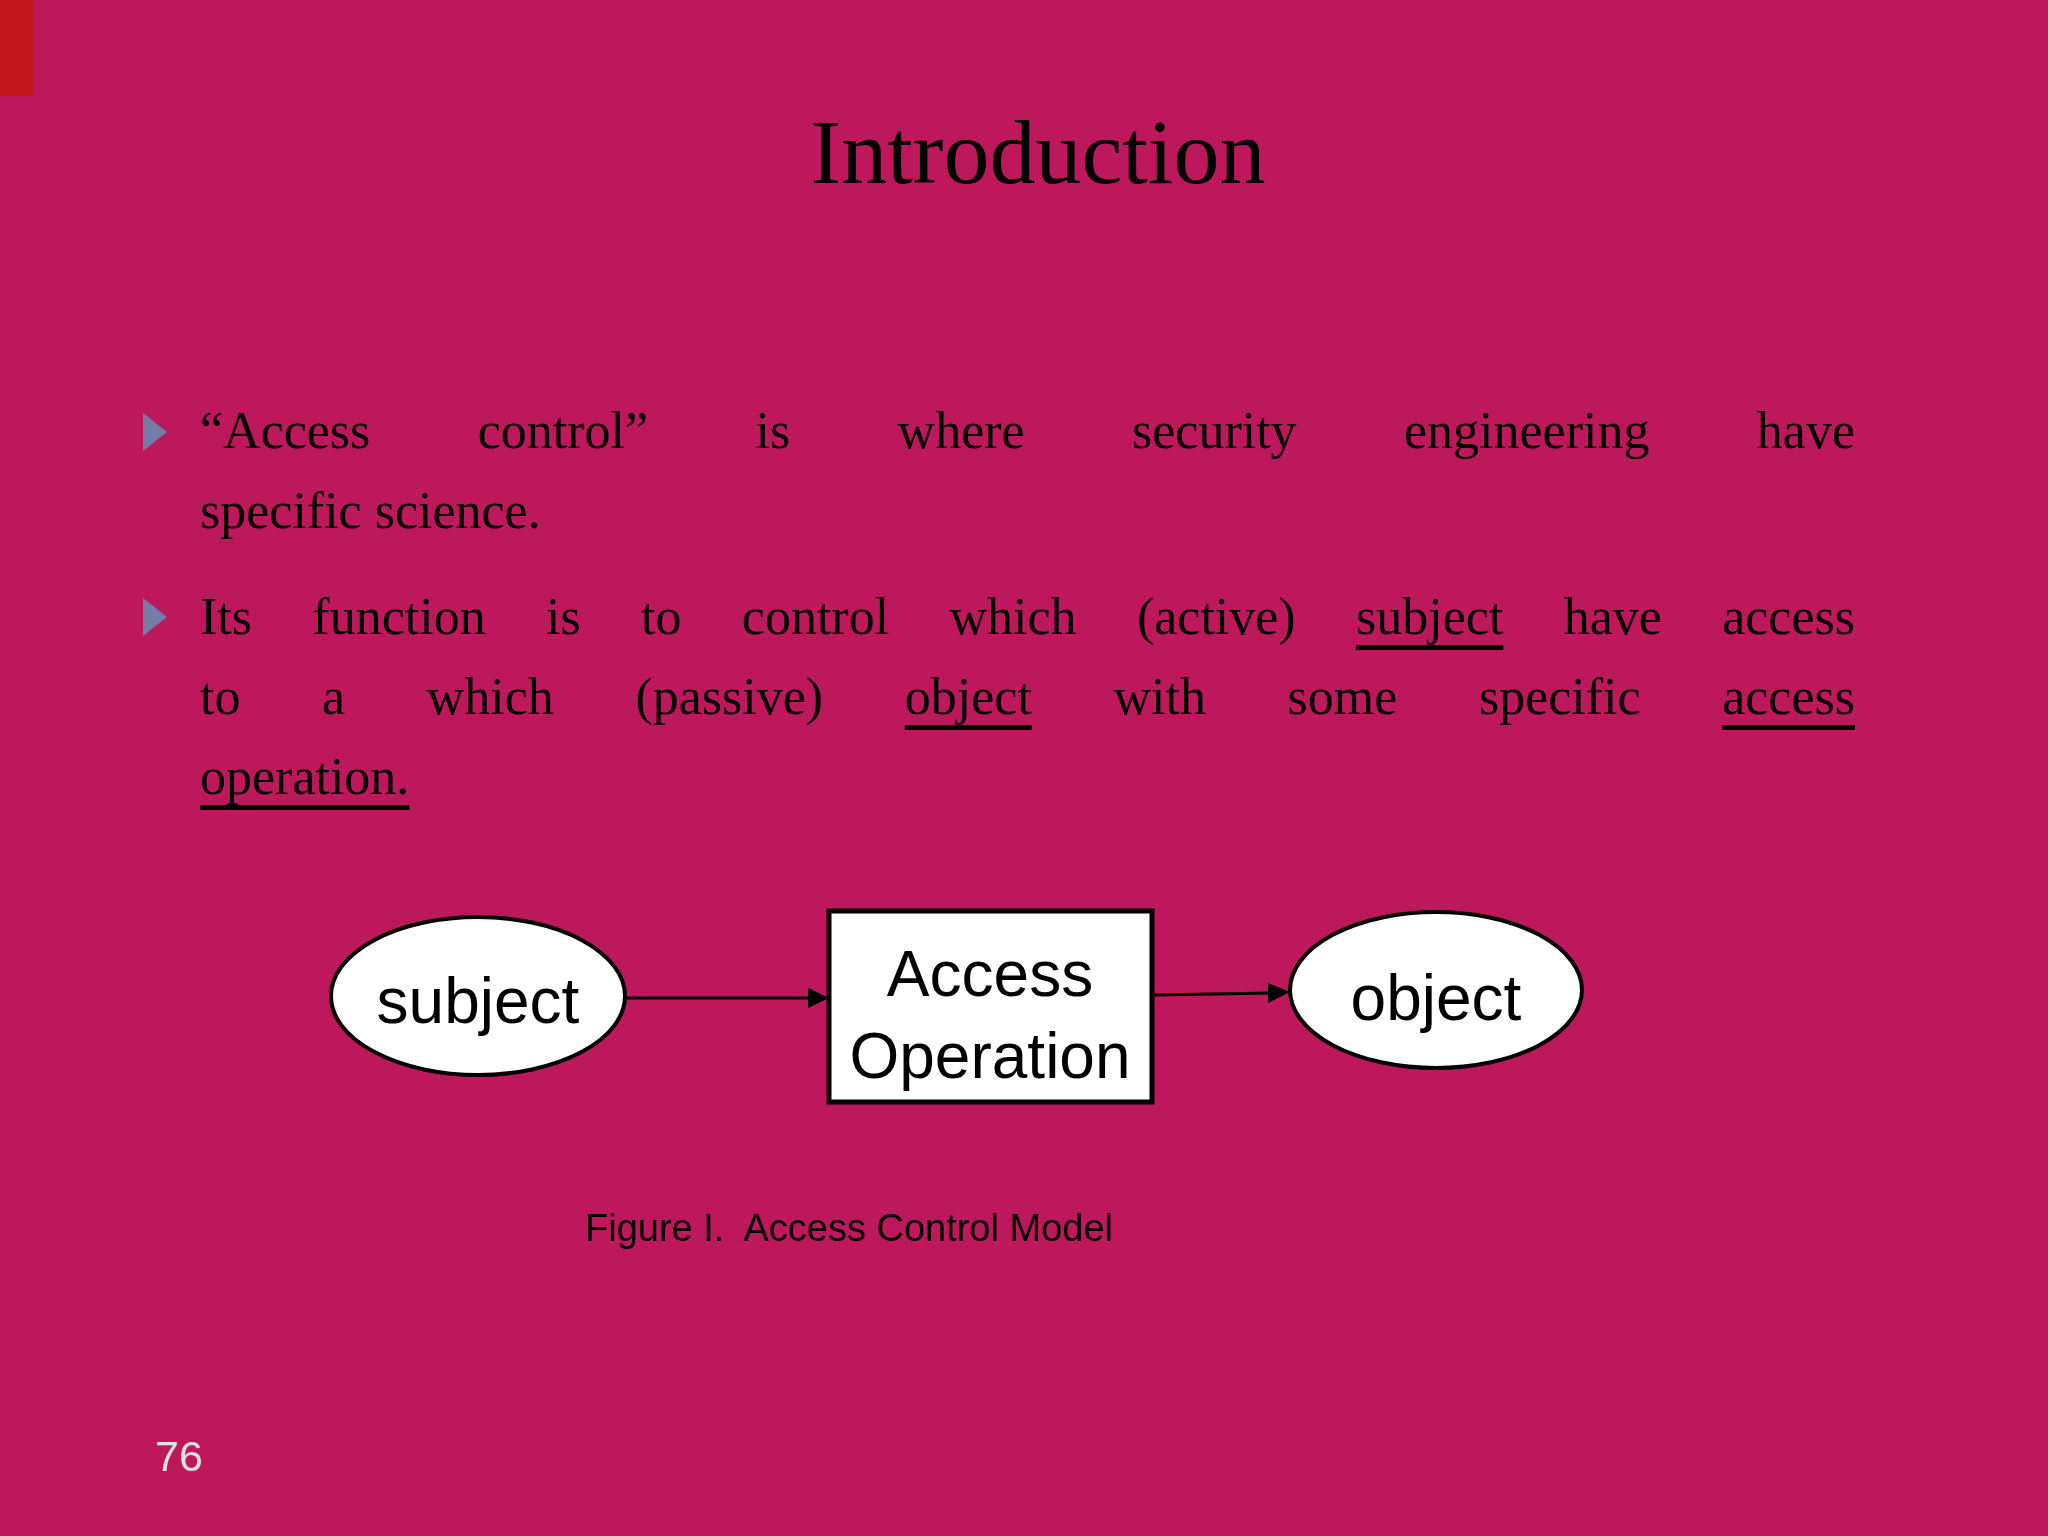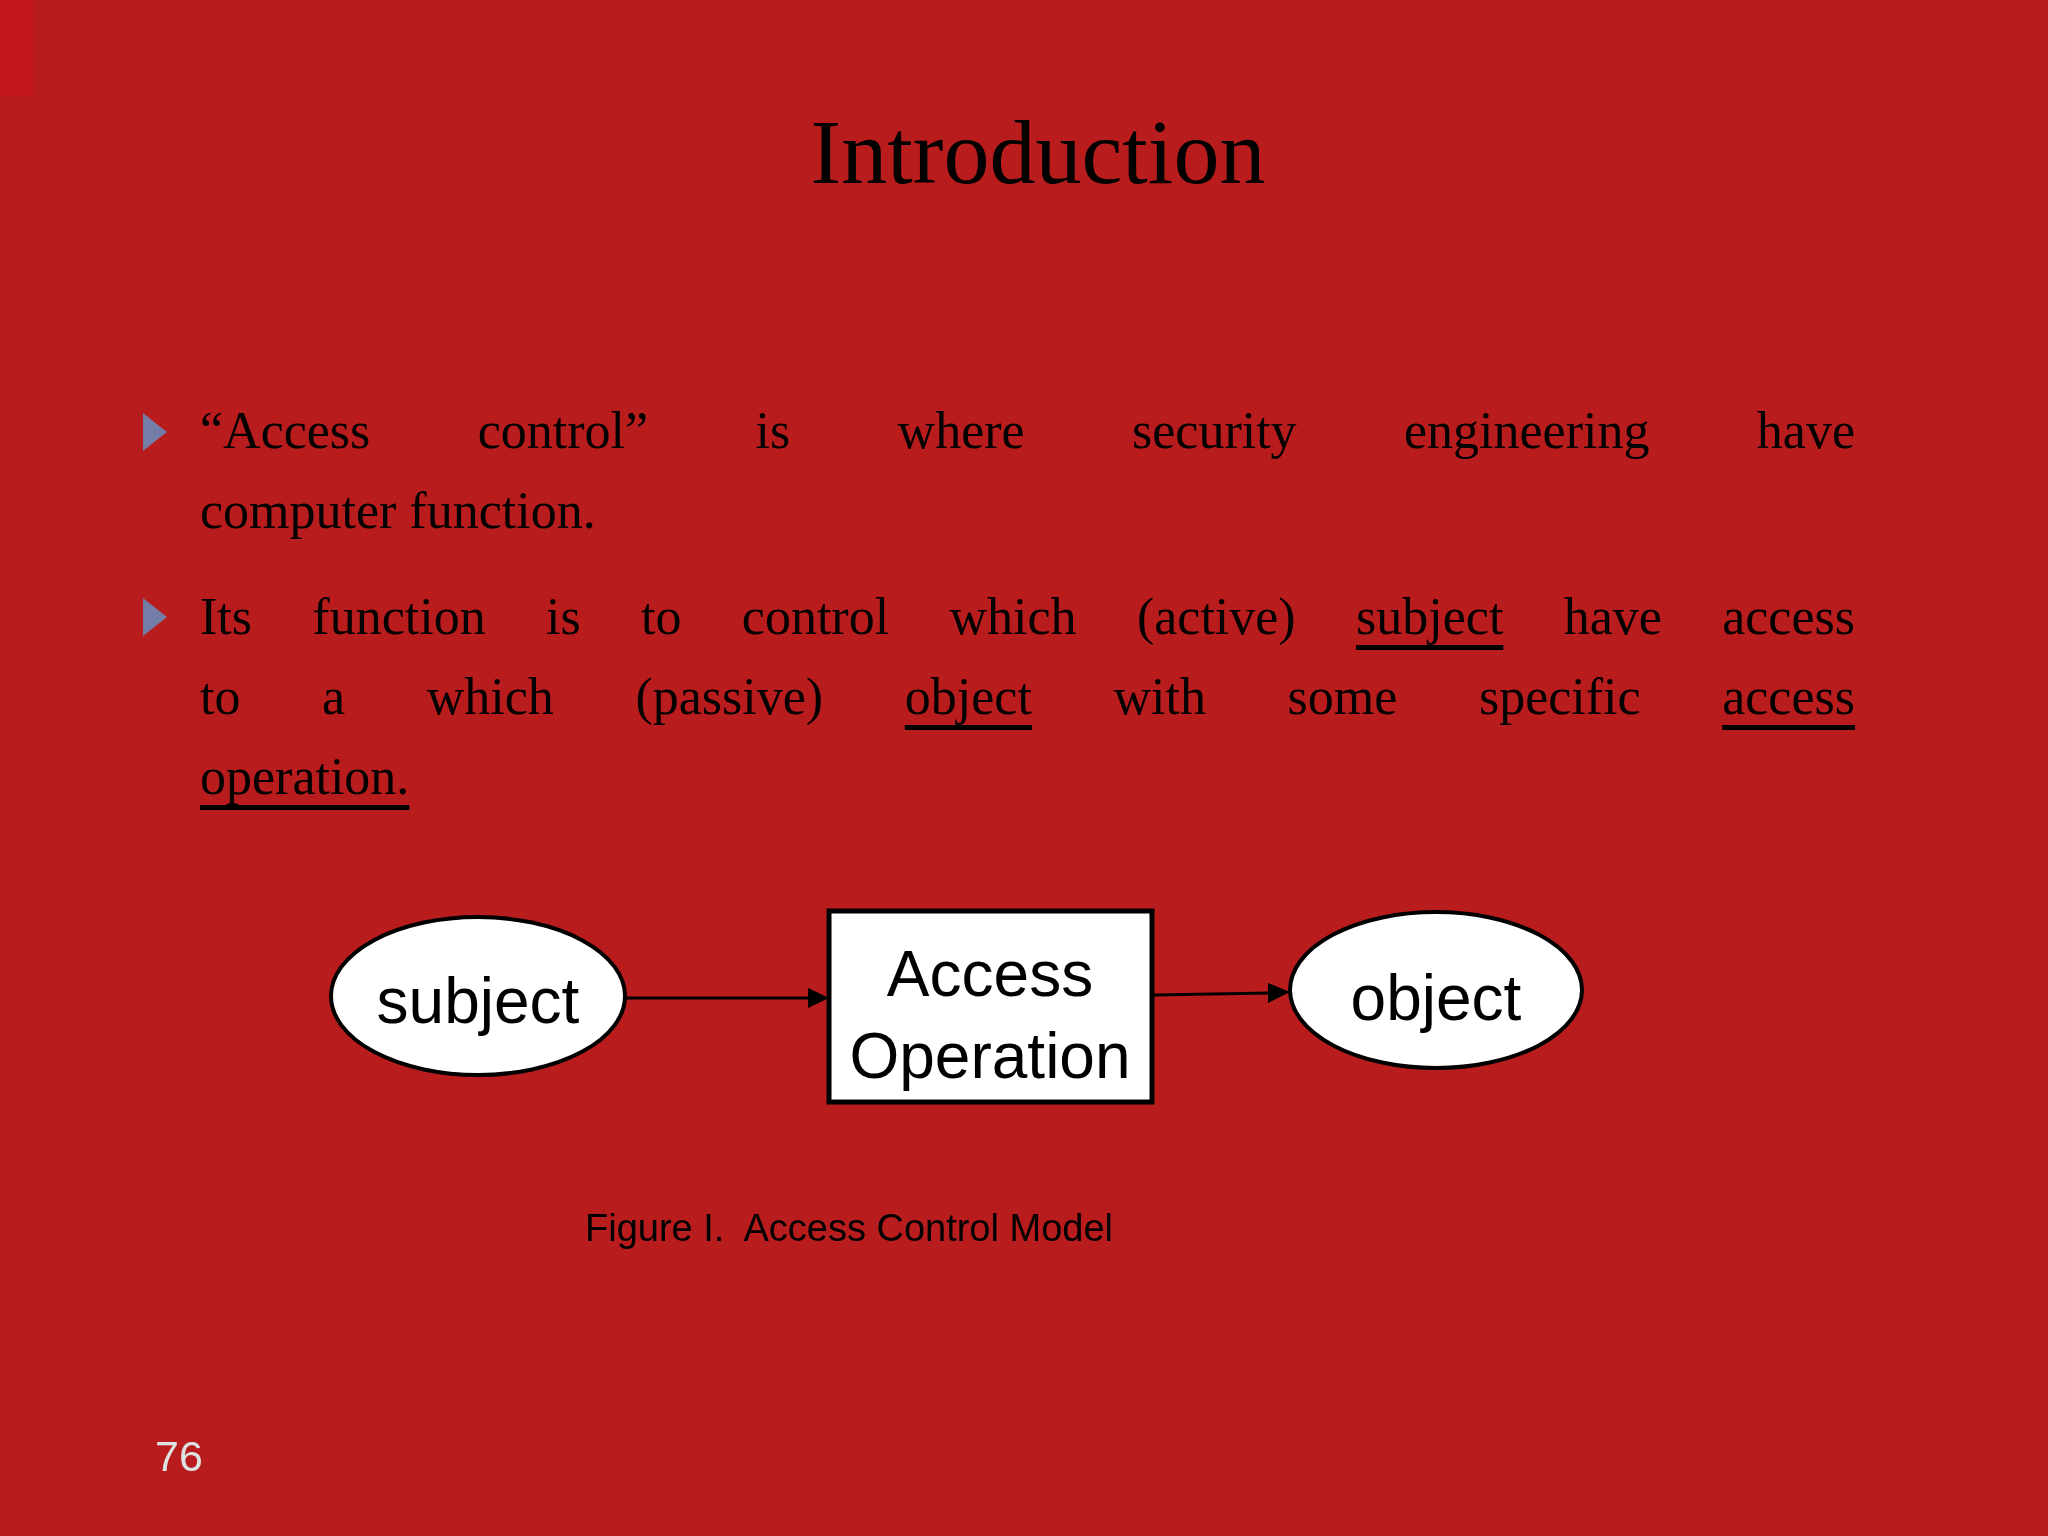--- a/index.html
+++ b/index.html
@@ -7,21 +7,21 @@
     padding: 0;
     width: 2048px;
     height: 1536px;
     background: #ffffff;
     overflow: hidden;
   }
   #slide {
     position: relative;
     width: 2048px;
     height: 1536px;
-    background: #b91c1c;
+    background: #be185d;
   }
   
   #accent-bar {
     position: absolute;
     left: 0; top: 0;
     width: 33px; height: 96px;
     background: #c3161c;
   }
   
   #title {
@@ -105,21 +105,21 @@
 
   <div id="accent-bar" style="background: rgb(195, 22, 28);"></div>
 
   <div id="title">Introduction</div>
 
   <div class="bullet-tri" id="bullet-0" style="border-left-color: rgb(116, 124, 168);"></div>
   <div class="bullet-tri" id="bullet-1" style="border-left-color: rgb(116, 124, 168);"></div>
 
   <div class="para" id="para-0">
       <div class="line just"><span>“Access control” is where security engineering have</span></div>
-      <div class="line"><span>computer function.</span></div>
+      <div class="line"><span>specific science.</span></div>
     </div>
   <div class="para" id="para-1">
       <div class="line just"><span>Its function is to control which (active) </span><span class="u">subject</span><span> have access</span></div>
       <div class="line just"><span>to a which (passive) </span><span class="u">object</span><span> with some specific </span><span class="u">access</span></div>
       <div class="line"><span class="u">operation.</span></div>
     </div>
 
   <svg id="diagram-svg" viewBox="0 0 2048 1536" xmlns="http://www.w3.org/2000/svg">
 
     <ellipse cx="478" cy="996" rx="147" ry="79" fill="#ffffff" stroke="#000000" stroke-width="4"></ellipse>

